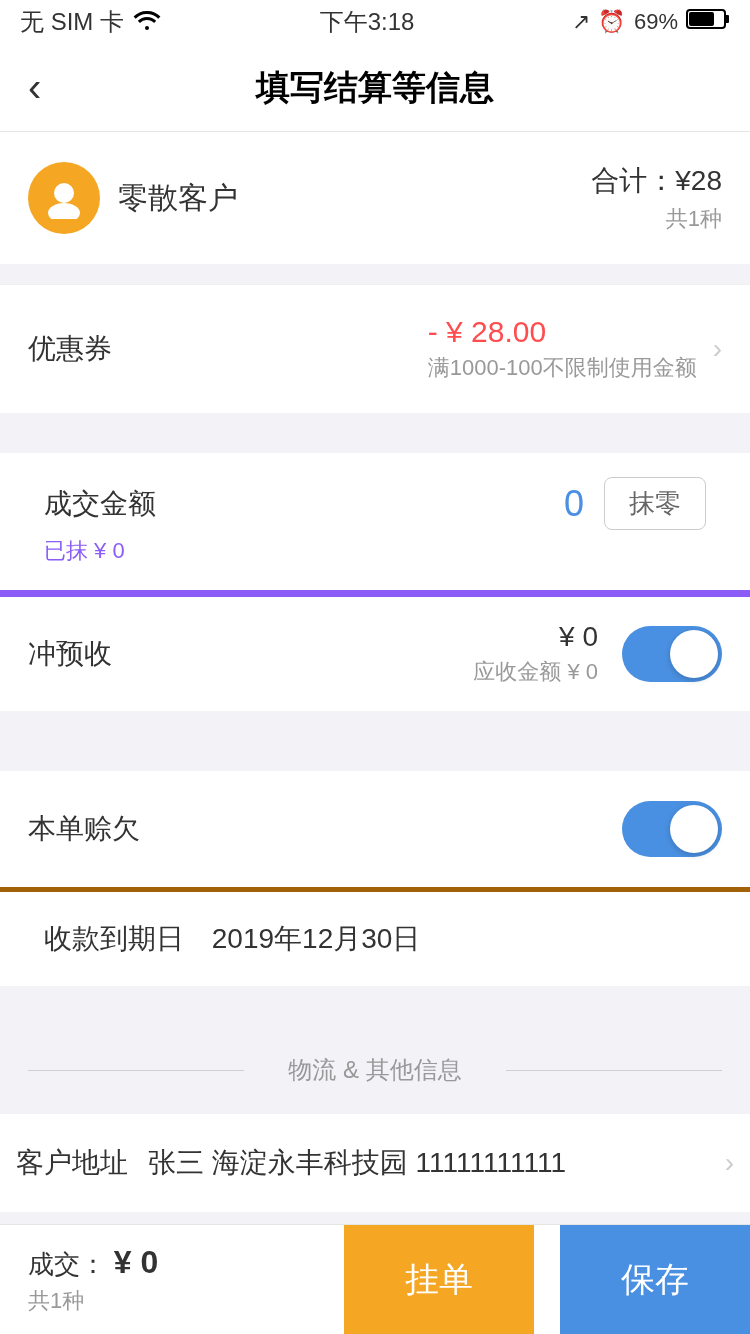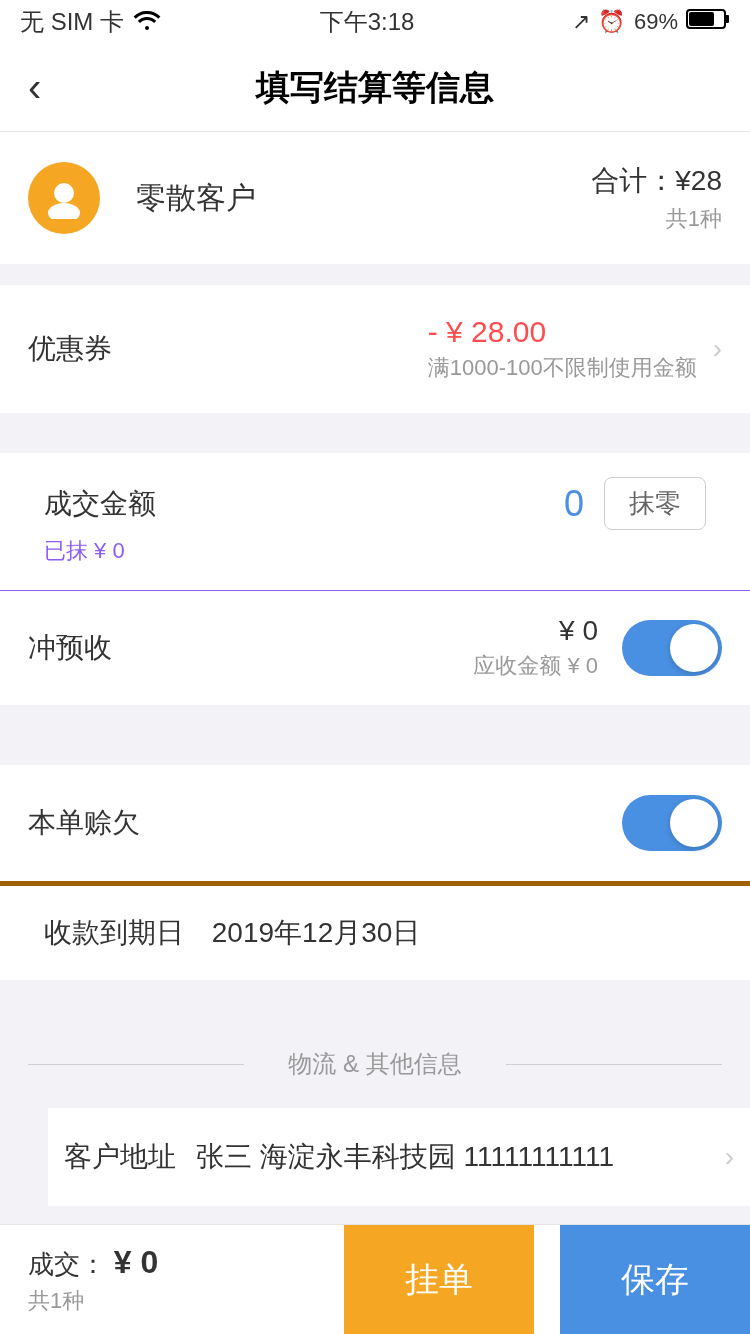--- a/index.html
+++ b/index.html
@@ -66,21 +66,21 @@
     .customer-row {
       display: flex;
       align-items: center;
       justify-content: space-between;
       padding: 30px 28px;
       background: #fff;
     }
     .customer-left {
       display: flex;
       align-items: center;
-      gap: 36px;
+      gap: 18px;
     }
     .customer-avatar {
       width: 72px;
       height: 72px;
       border-radius: 50%;
       background: #f5a623;
       display: flex;
       align-items: center;
       justify-content: center;
     }
@@ -176,21 +176,21 @@
       text-align: left;
     }
 
     
     .prereceive-row {
       display: flex;
       align-items: center;
       justify-content: space-between;
       padding: 24px 28px;
       background: #fff;
-      border-top: 1px solid #8b5cf6;
+      border-top: 7px solid #8b5cf6;
     }
     .prereceive-label {
       font-size: 28px;
       color: #333;
     }
     .prereceive-right {
       display: flex;
       align-items: center;
       gap: 24px;
     }
@@ -273,21 +273,20 @@
     }
 
     
     .address-row {
       background: #fff;
       padding: 30px 16px;
       display: flex;
       align-items: center;
       justify-content: center;
       margin-top: 0;
-      margin-left: 48px;
     }
     .address-label {
       font-size: 28px;
       color: #333;
       flex-shrink: 0;
       margin-right: 20px;
     }
     .address-value {
       font-size: 28px;
       color: #333;

